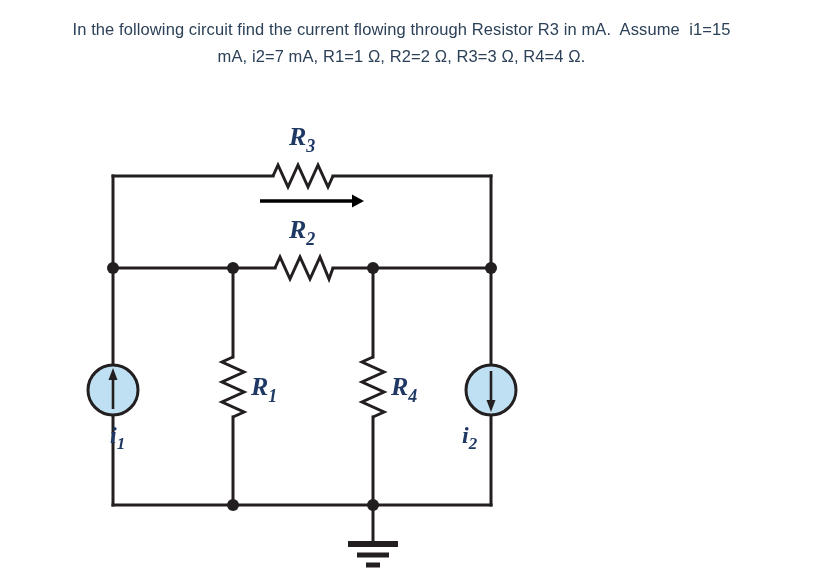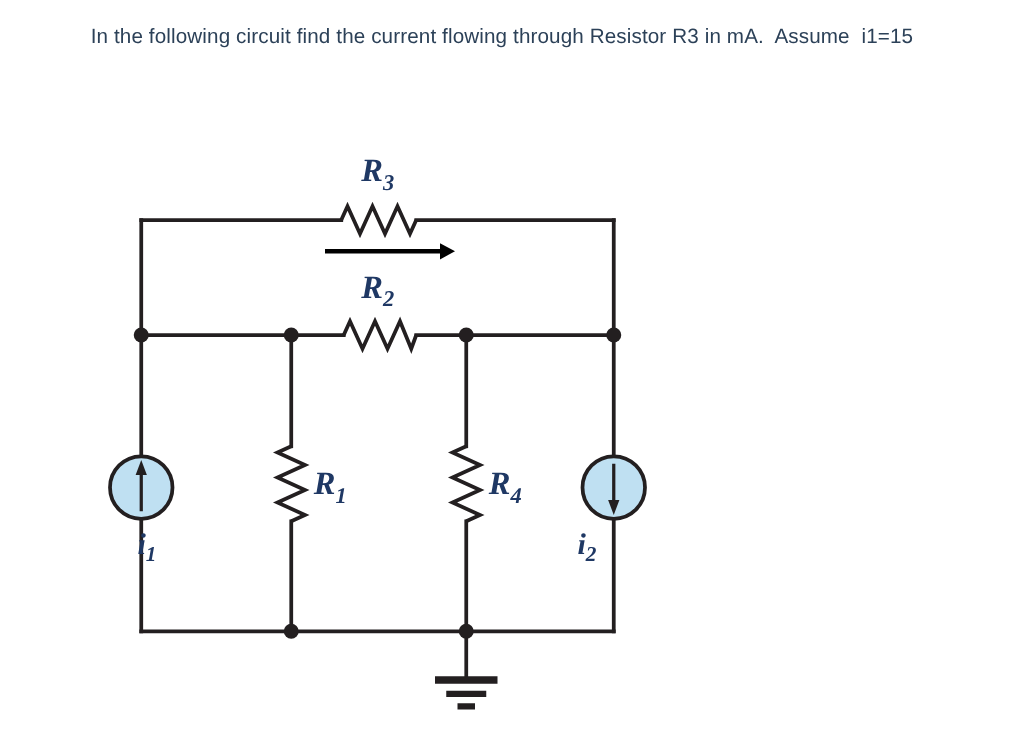--- a/index.html
+++ b/index.html
@@ -52,20 +52,21 @@
     fill: #1f3864;
   }
 </style>
 </head>
 <body>
 
 <div id="page">
 
   <div class="problem-text">
     <span class="line">In the following circuit find the current flowing through Resistor R3 in mA.  Assume  i1=15</span>
+    <span class="line">mA, i2=7 mA, R1=1 Ω, R2=2 Ω, R3=3 Ω, R4=4 Ω.</span>
   </div>
 
   <svg id="circuit-svg" viewBox="0 0 823 492" xmlns="http://www.w3.org/2000/svg">
 
     <g stroke="#231f20" stroke-width="3" fill="none" stroke-linecap="square">
 
       <line x1="113" y1="81" x2="273" y2="81"></line>
 
       <line x1="333" y1="81" x2="491" y2="81"></line>
 

